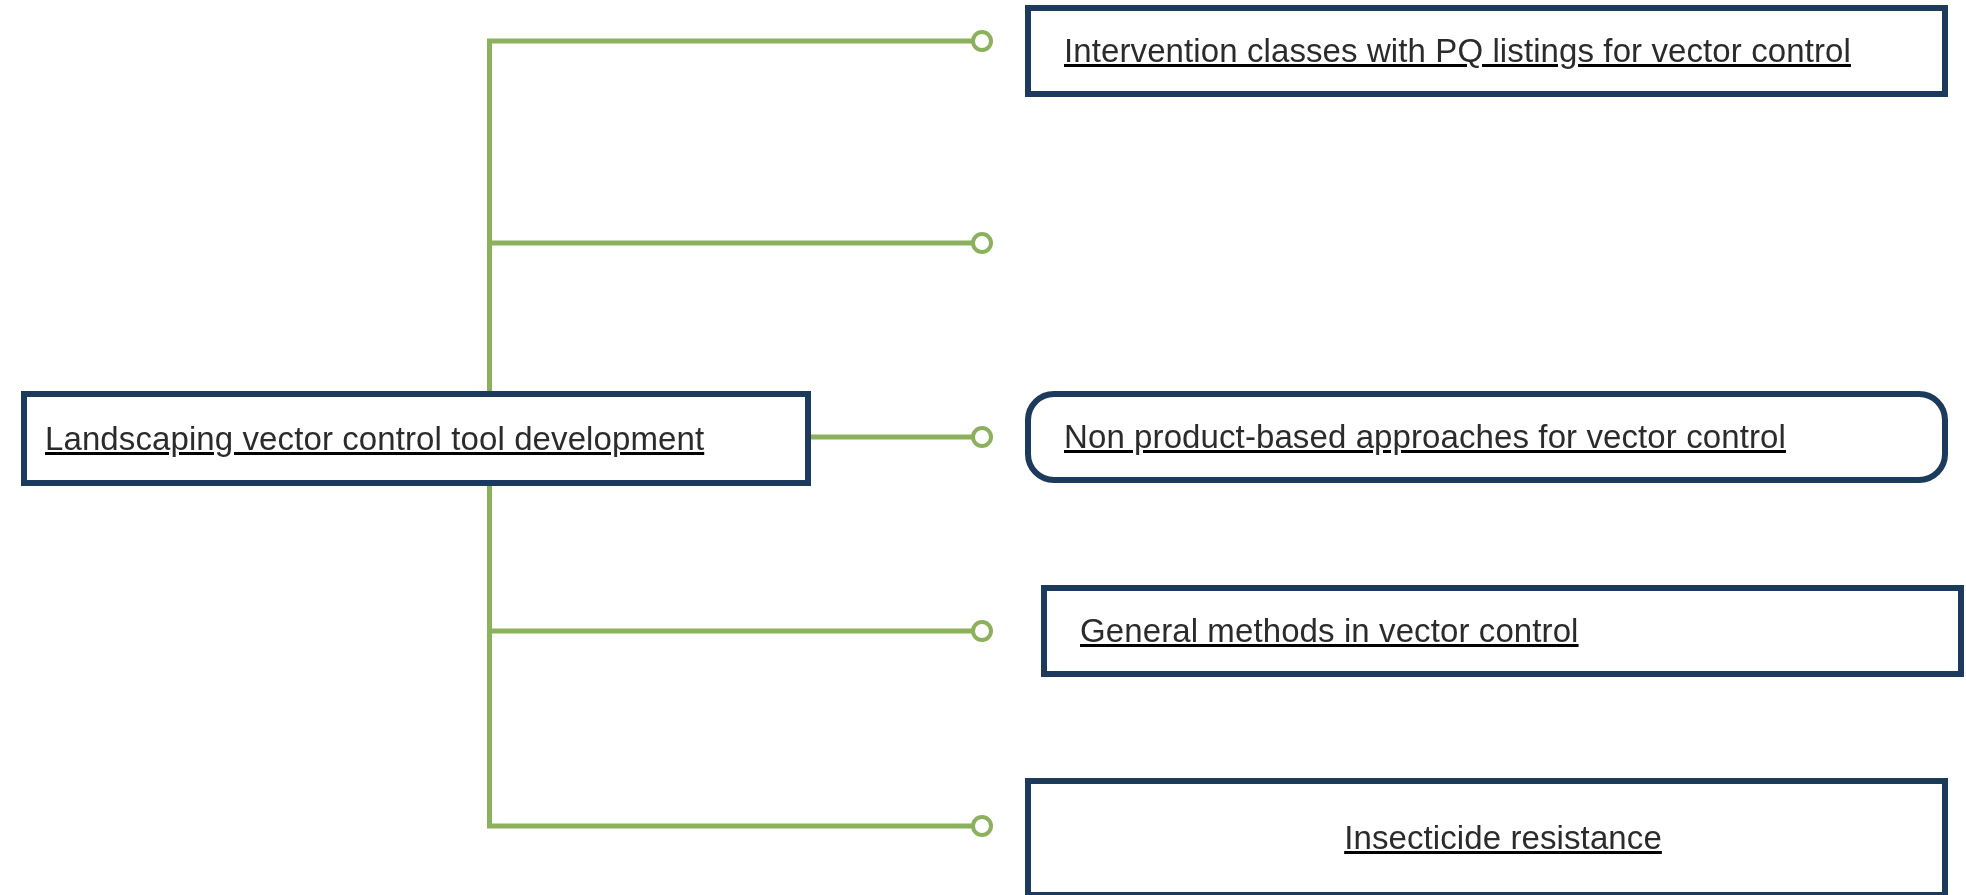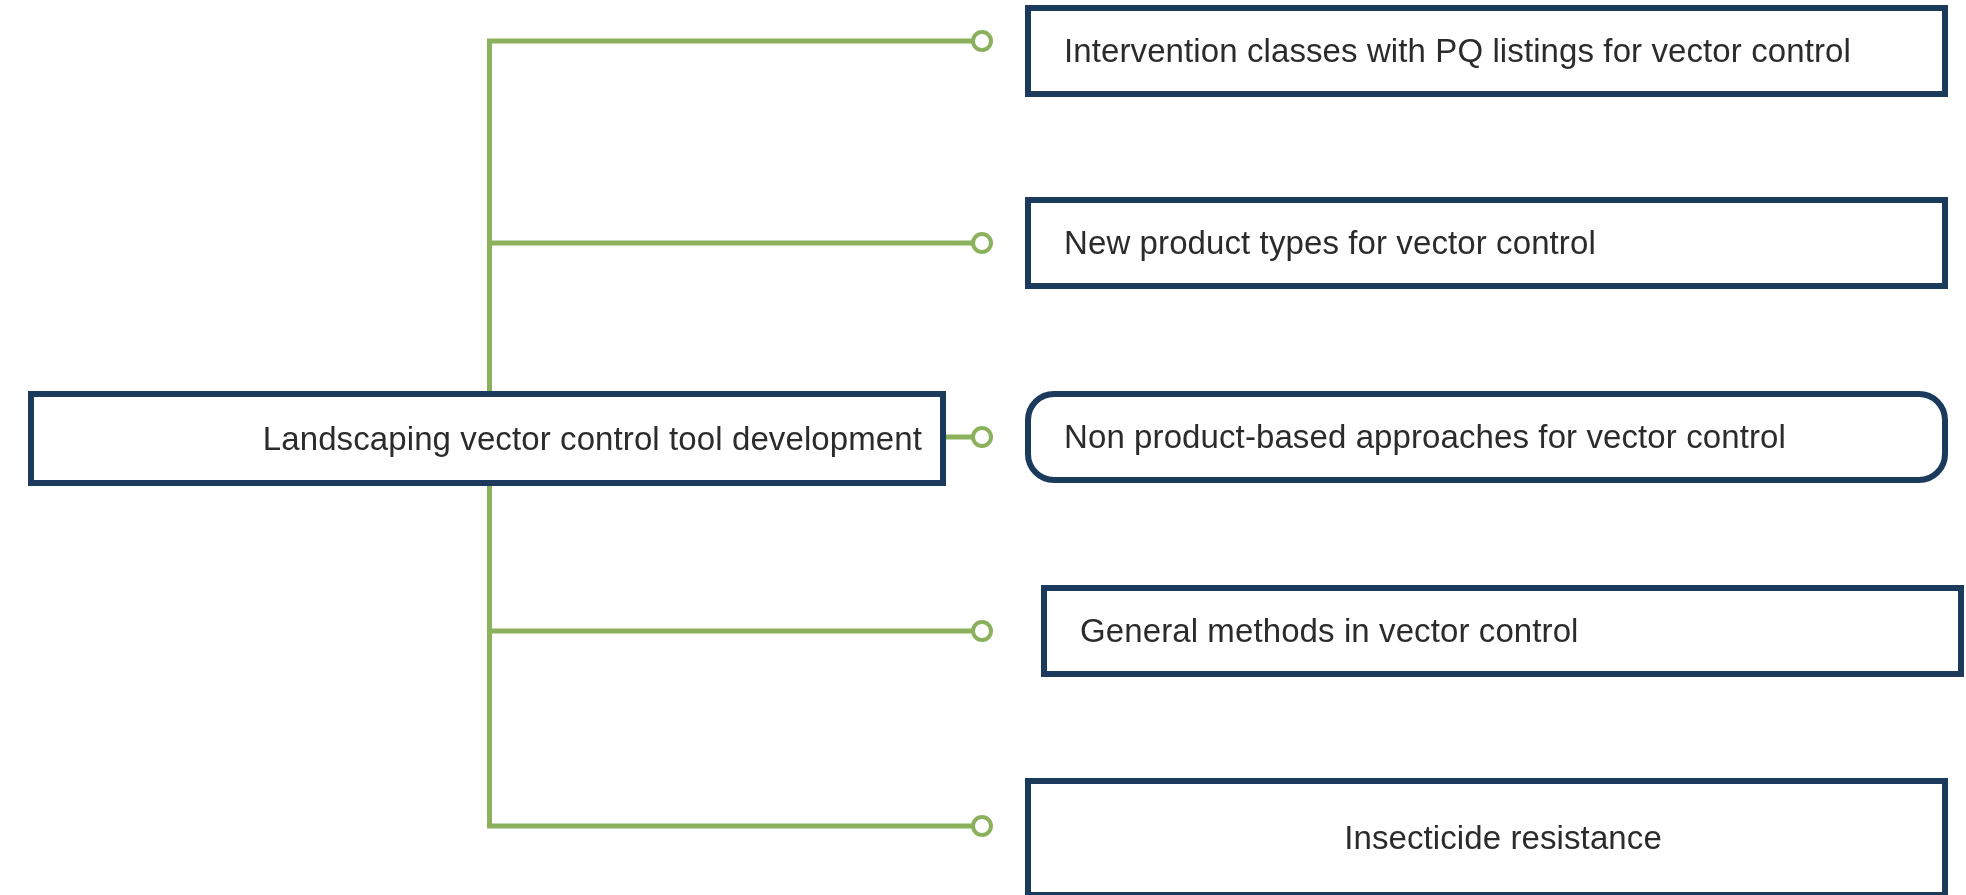--- a/index.html
+++ b/index.html
@@ -24,36 +24,37 @@
     height: 895px;
     pointer-events: none;
   }
   .node {
     position: absolute;
     box-sizing: border-box;
     background: #ffffff;
     border: 6px solid #1b3a5c;
     display: flex;
     align-items: center;
+    text-decoration: underline;
   }
   .node .node-label {
     color: #2b2b2b;
     font-size: 33px;
     line-height: 1.15;
     font-weight: 400;
     letter-spacing: 0.1px;
     white-space: nowrap;
   }
   
   #root-node {
-    left: 28px;
+    left: 21px;
     top: 391px;
-    width: 918px;
+    width: 790px;
     height: 95px;
-    justify-content: flex-end;
+    justify-content: flex-start;
   }
   #root-node .node-label {
     padding: 0 18px;
   }
   
   .child-node {
     left: 1025px;
     width: 923px;
     height: 92px;
     justify-content: flex-start;
@@ -96,23 +97,20 @@
   </svg>
 
   <div class="node" id="root-node">
     <span class="node-label">Landscaping vector control tool development</span>
   </div>
 
   <div class="node child-node" id="child-node-0">
     <span class="node-label">Intervention classes with PQ listings for vector control</span>
   </div>
 
-  <div class="node child-node" id="child-node-1">
-    <span class="node-label">New product types for vector control</span>
-  </div>
 
   <div class="node child-node" id="child-node-2">
     <span class="node-label">Non product-based approaches for vector control</span>
   </div>
 
   <div class="node child-node" id="child-node-3">
     <span class="node-label">General methods in vector control</span>
   </div>
 
   <div class="node child-node" id="child-node-4">

